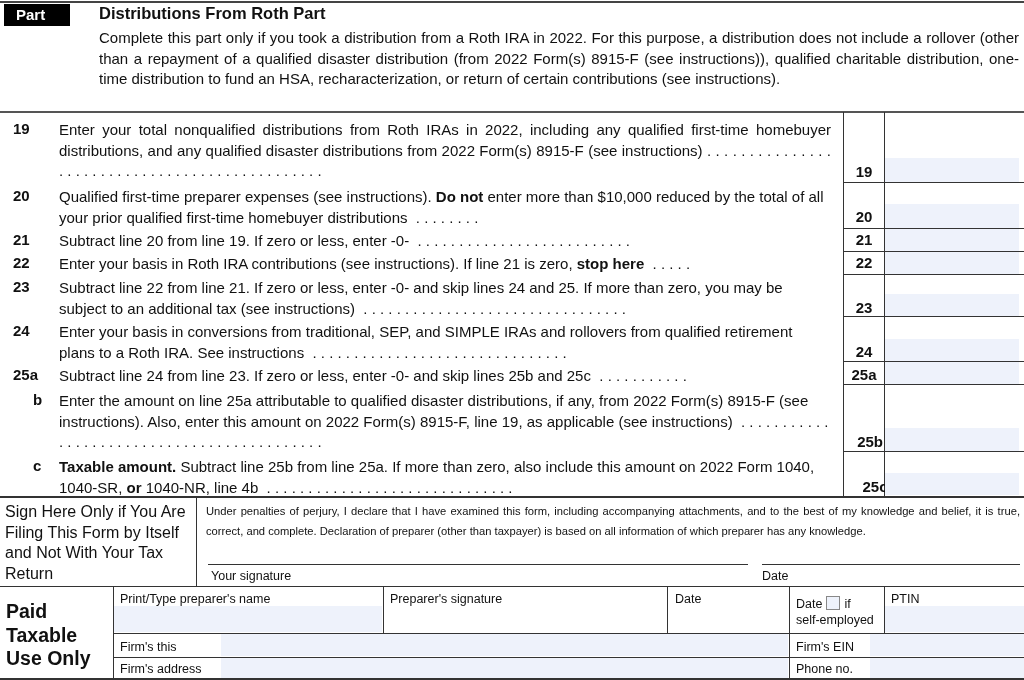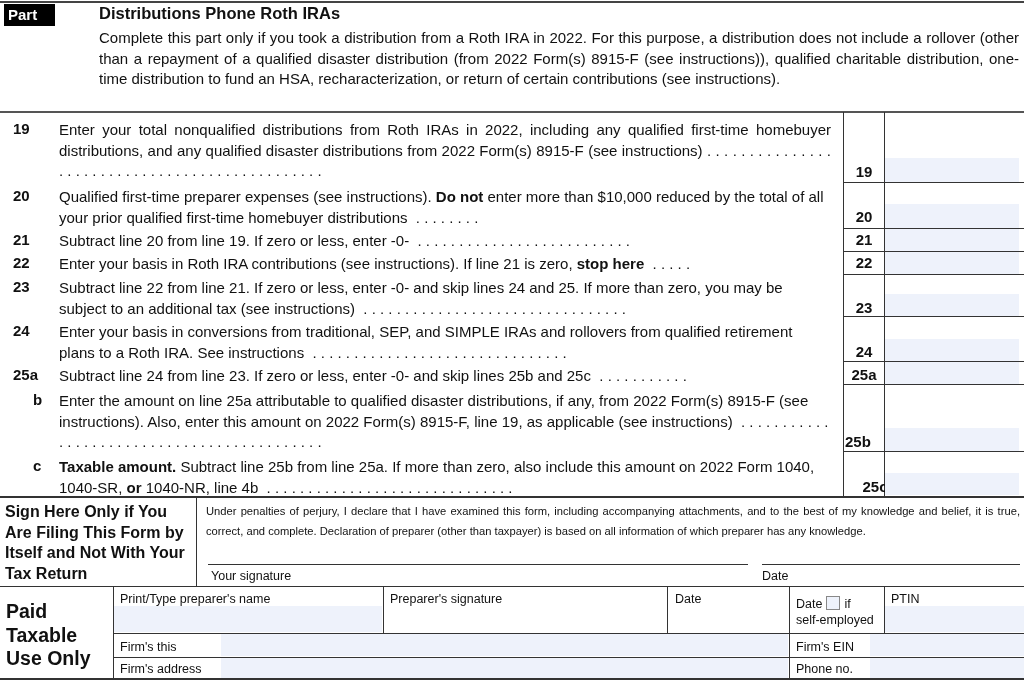--- a/index.html
+++ b/index.html
@@ -1,44 +1,44 @@
 <!DOCTYPE html>
 <html><head>
 <meta charset="utf-8">
 <style>
 *{box-sizing:border-box;margin:0;padding:0}
 body{width:1024px;height:680px;background:#fff;font-family:"Liberation Sans",sans-serif;color:#111;position:relative;overflow:hidden}
 .abs{position:absolute}
 .hr{position:absolute;left:0;right:0;height:0}
-.partlabel{left:4px;top:4px;width:51px;height:22px;background:#000;color:#fff;font-weight:bold;font-size:15px;padding:3px 4px;line-height:16px}
+.partlabel{left:4px;top:4px;width:66px;height:22px;background:#000;color:#fff;font-weight:bold;font-size:15px;padding:3px 12px;line-height:16px}
 .parttitle{left:99px;top:4px;font-weight:bold;font-size:16.5px}
 .intro{left:99px;top:28px;width:920px;font-size:15px;line-height:20.5px;text-align:justify}
 .topline{top:1px;border-top:2px solid #444}
 .bottomline{top:111px;border-top:2px solid #555}
 .lnum{position:absolute;left:13px;font-weight:bold;font-size:15px}
 .ltext{position:absolute;left:59px;width:772px;font-size:15px;line-height:20.5px}
 .field{position:absolute;left:885px;width:134px;background:#eef2fb}
 .sep{position:absolute;left:843px;width:181px;border-top:1.5px solid #333}
 .b{font-weight:bold}
 .dots{letter-spacing:0}
-.sign-title{left:5px;top:502px;font-weight:bold;font-size:16px;line-height:20.5px}
+.sign-title{left:5px;top:502px;font-weight:normal;font-size:16px;line-height:20.5px}
 .sig-decl{left:206px;top:501px;width:814px;font-size:11.2px;line-height:20px;text-align:justify}
 .small{font-size:12.5px}
 .paid-title{left:6px;top:600px;font-weight:bold;font-size:19.5px;line-height:23.5px}
 .vline{position:absolute;width:0;border-left:1.5px solid #333}
 .hl{position:absolute;height:0;border-top:1.5px solid #333}
 .fill{position:absolute;background:#eef2fb}
 .cb{display:inline-block;width:14px;height:14px;border:1px solid #888;background:#eef2fb;vertical-align:-2px;margin:0 4px}
 </style>
 </head>
 <body>
 
 <div class="hr topline"></div>
 <div class="abs partlabel">Part III</div>
-<div class="abs parttitle">Distributions Phone Roth IRAs</div>
+<div class="abs parttitle">Distributions From Roth Part</div>
 <div class="abs intro">Complete this part only if you took a distribution from a Roth IRA in 2022. For this purpose, a distribution does not include a rollover (other than a repayment of a qualified disaster distribution (from 2022 Form(s) 8915-F (see instructions)), qualified charitable distribution, one-time distribution to fund an HSA, recharacterization, or return of certain contributions (see instructions).</div>
 <div class="hr bottomline"></div>
 
 <div class="vline" style="left:843px;top:112px;height:384px"></div>
 <div class="vline" style="left:884px;top:112px;height:384px"></div>
 
 <div class="lnum" style="top:120px">19</div>
 <div class="ltext" style="top:120px;text-align:justify"><span>Enter your total nonqualified distributions from Roth IRAs in 2022, including any qualified first-time homebuyer distributions, and any qualified disaster distributions from 2022 Form(s) 8915-F (see instructions)</span> <span class="dots">. . . . . . . . . . . . . . . . . . . . . . . . . . . . . . . . . . . . . . . . . . . . . . .</span></div>
 <div class="abs b" style="left:845px;top:163px;width:38px;text-align:center;font-size:15px">19</div>
 <div class="field" style="top:158px;height:24px"></div>
@@ -75,21 +75,21 @@
 <div class="sep" style="top:361px"></div>
 
 <div class="lnum" style="top:366px">25a</div>
 <div class="ltext" style="top:366px;white-space:nowrap;overflow:hidden"><span>Subtract line 24 from line 23. If zero or less, enter -0- and skip lines 25b and 25c</span> <span>&nbsp;. . . . . . . . . . .</span></div>
 <div class="abs b" style="left:845px;top:366px;width:38px;text-align:center;font-size:15px">25a</div>
 <div class="field" style="top:362px;height:22px"></div>
 <div class="sep" style="top:384px"></div>
 
 <div class="lnum" style="top:391px;left:33px">b</div>
 <div class="ltext" style="top:391px"><span>Enter the amount on line 25a attributable to qualified disaster distributions, if any, from 2022 Form(s) 8915-F (see instructions). Also, enter this amount on 2022 Form(s) 8915-F, line 19, as applicable (see instructions)</span> <span>&nbsp;. . . . . . . . . . . . . . . . . . . . . . . . . . . . . . . . . . . . . . . . . . .</span></div>
-<div class="abs b" style="left:845px;top:433px;width:38px;text-align:left;font-size:15px">25b</div>
+<div class="abs b" style="left:845px;top:433px;width:38px;text-align:right;font-size:15px">25b</div>
 <div class="field" style="top:428px;height:23px"></div>
 <div class="sep" style="top:451px"></div>
 
 <div class="lnum" style="top:457px;left:33px">c</div>
 <div class="ltext" style="top:457px"><span class="b">Taxable amount.</span><span> Subtract line 25b from line 25a. If more than zero, also include this amount on 2022 Form 1040, 1040-SR, </span><span class="b">or</span><span> 1040-NR, line 4b</span> <span>&nbsp;. . . . . . . . . . . . . . . . . . . . . . . . . . . . . .</span></div>
 <div class="abs b" style="left:845px;top:478px;width:60px;text-align:center;font-size:15px">25c</div>
 <div class="field" style="top:473px;height:22px"></div>
 
 <div class="hr" style="top:496px;border-top:2px solid #333"></div>
 

